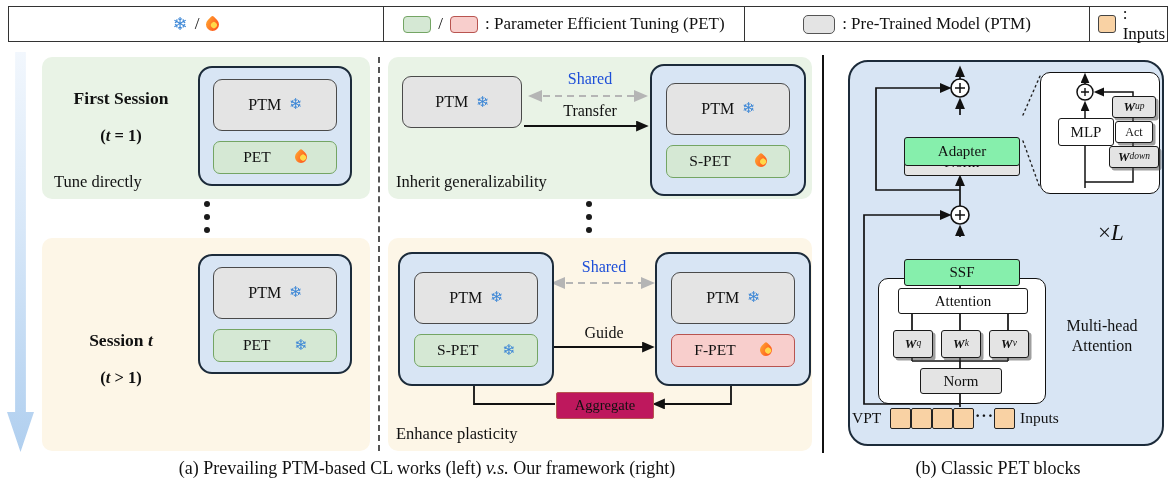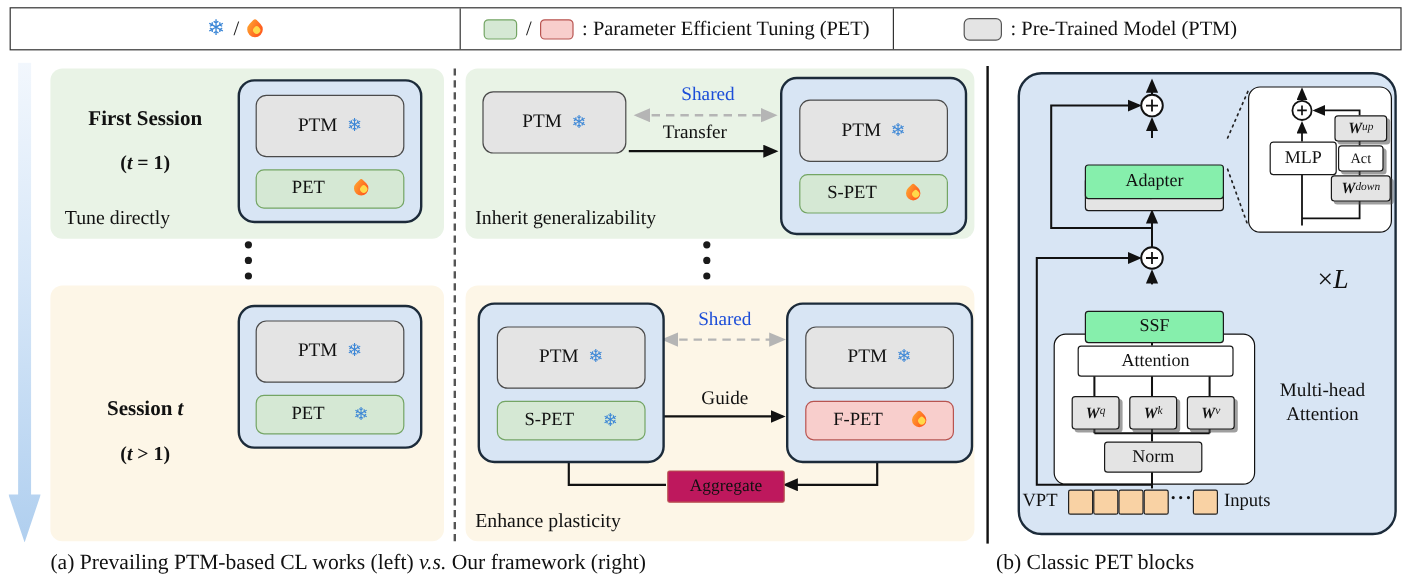--- a/index.html
+++ b/index.html
@@ -70,21 +70,21 @@
   .node.shadow{box-shadow:2.5px 2.5px 0 rgba(80,80,80,.55);}
   .node.small{font-size:12px;}
   .wvar{font-style:italic;font-weight:700;font-size:13px;}
   .node sub{font-size:9.5px;font-style:italic;line-height:1;}
   .insq{position:absolute;width:19px;height:19px;background:#f9d2a4;border:1.3px solid #222;
         border-radius:2px;z-index:6;}
   .indots{position:absolute;z-index:6;font-size:16px;font-weight:bold;letter-spacing:1px;}
   .blab{position:absolute;z-index:6;font-size:15.5px;font-family:Liberation Serif, serif;}
   .mha-label{position:absolute;z-index:6;font-size:16px;text-align:center;line-height:1.25;}
   .xl{position:absolute;z-index:6;font-size:23px;}
-  .caption{position:absolute;z-index:3;text-align:left;font-size:18px;}
+  .caption{position:absolute;z-index:3;text-align:center;font-size:18px;}
 
   .wires{position:absolute;left:0;top:0;z-index:4;pointer-events:none;}
 </style>
 </head>
 <body>
 
 <div class="stage">
 
   <div class="legend">
     <div class="lg-sec s1">
@@ -94,20 +94,24 @@
     </div>
     <div class="lg-sec s2">
       <span class="swatch green"></span>
       <span>/</span>
       <span class="swatch pink"></span>
       <span>: Parameter Efficient Tuning (PET)</span>
     </div>
     <div class="lg-sec s3">
       <span class="swatch gray"></span>
       <span>: Pre-Trained Model (PTM)</span>
+    </div>
+    <div class="lg-sec s4">
+      <span class="swatch orange"></span>
+      <span>: Inputs</span>
     </div>
   </div>
 
   <div class="down-arrow"></div>
   <div class="panel green" style="left:42px;top:57px;width:328px;height:142px"></div>
   <div class="panel cream" style="left:42px;top:238px;width:328px;height:213px"></div>
   <div class="panel green" style="left:388px;top:57px;width:424px;height:142px"></div>
   <div class="panel cream" style="left:388px;top:238px;width:424px;height:213px"></div>
   <div class="vdash"></div>
   <div class="vsolid"></div>
@@ -222,21 +226,21 @@
       <span>PET</span>
       <span class="snow">❄</span>
     </div>
   </div>
 
   <div class="ptm solo" style="left:402px;top:76px;height:50px">
     <span>PTM</span>
     <span class="snow">❄</span>
   </div>
   <div class="lab grayt" style="left:534px;top:70px;width:112px">Shared</div>
-  <div class="lab" style="left:523px;top:102px;width:112px">Transfer</div>
+  <div class="lab" style="left:534px;top:102px;width:112px">Transfer</div>
   <div class="combo" style="left:650px;top:64px;width:152px;height:128px">
     <div class="ptm">
       <span>PTM</span>
       <span class="snow">❄</span>
     </div>
     <div class="pet green">
       <span>S-PET</span>
       <span class="flame sm"></span>
     </div>
   </div>

